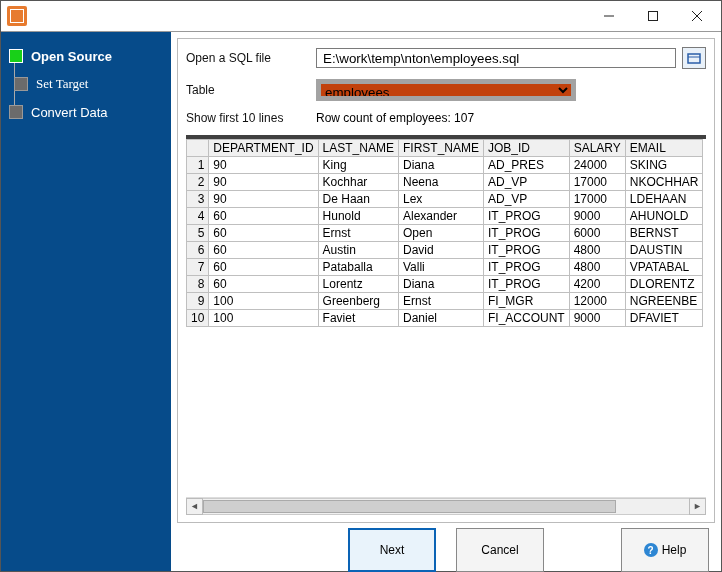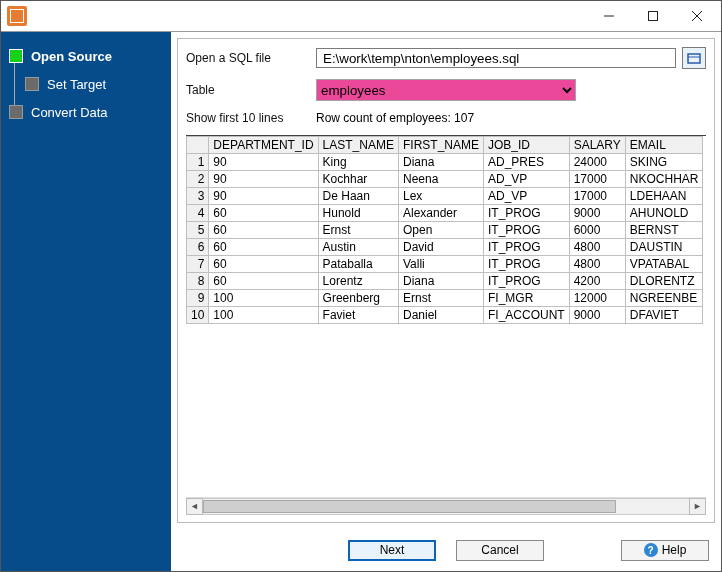--- a/index.html
+++ b/index.html
@@ -6,46 +6,46 @@
   html, body { margin: 0; padding: 0; font-family: "Segoe UI", Tahoma, sans-serif; font-size: 12px; background: #fff; }
   .window { width: 722px; height: 572px; border: 1px solid #555; display: flex; flex-direction: column; background: #fff; }
   .titlebar { height: 30px; display: flex; align-items: center; justify-content: space-between; padding: 0 2px 0 6px; }
   .titlebar .appicon { width: 20px; height: 20px; background: #e77b2f; border-radius: 2px; position: relative; }
   .titlebar .appicon::before { content: ""; position: absolute; inset: 3px; border: 1px solid #fff; }
   .winbtns { display: flex; gap: 0; }
   .winbtn { width: 44px; height: 28px; display: flex; align-items: center; justify-content: center; color: #222; }
   .body { flex: 1; display: flex; min-height: 0; border-top: 1px solid #999; }
   .side { width: 170px; background: #064b8a; color: #fff; padding-top: 10px; position: relative; }
   .step { display: flex; align-items: center; height: 28px; padding-left: 8px; font-size: 13px; position: relative; }
-  .sub { padding-left: 24px; }
+  .sub { padding-left: 13px; font-family: Liberation Serif, serif; }
   .stepbox { width: 14px; height: 14px; background: #6b6b6b; border: 1px solid #999; margin-right: 8px; flex: 0 0 14px; }
   .stepbox.active { background: #18d018; border-color: #fff; }
   .step.active { font-weight: bold; }
   .vline { position: absolute; left: 13px; top: 24px; width: 0; height: 60px; border-left: 1px solid #aaa; }
   .main { flex: 1; display: flex; flex-direction: column; min-width: 0; }
   .content { flex: 1; margin: 6px; border: 1px solid #bbb; padding: 8px 8px 8px 8px; display: flex; flex-direction: column; min-height: 0; }
   .row { display: flex; align-items: center; margin-bottom: 10px; }
   .lbl { width: 130px; color: #111; }
   .pathrow input { flex: 1; height: 20px; border: 1px solid #7a7a7a; padding: 0 6px; min-width: 0; }
   .browse { width: 24px; height: 22px; margin-left: 6px; border: 1px solid #7a7a7a; background: #e9f1f9; display: flex; align-items: center; justify-content: center; }
-  select { width: 260px; height: 22px; border: 1px solid #a3a3a3; background: #ec4899; }
+  select { width: 260px; height: 22px; border: 5px solid #a3a3a3; background: #c2410c; }
   .countrow { justify-content: flex-start; }
   .countrow .lbl { width: 130px; }
-  .tablewrap { flex: 1; overflow: auto; border-top: 1px solid #404040; min-height: 0; }
+  .tablewrap { flex: 1; overflow: auto; border-top: 4px solid #404040; min-height: 0; }
   table { border-collapse: collapse; font-size: 12px; }
   th, td { border: 1px solid #bfbfbf; padding: 1px 4px; text-align: left; white-space: nowrap; background: #fff; }
   th { background: #f0f0f0; font-weight: normal; }
   th.rownumh { width: 22px; }
   td.rownum { text-align: right; background: #f0f0f0; width: 22px; }
   .hscroll { height: 17px; display: flex; align-items: center; background: #fff; border-top: 1px solid #ddd; }
   .hscroll .arrow { width: 17px; height: 17px; border: 1px solid #bbb; background: #f0f0f0; display: flex; align-items: center; justify-content: center; font-size: 9px; color: #555; }
   .hscroll .track { flex: 1; height: 17px; background: #f0f0f0; border-top: 1px solid #ccc; border-bottom: 1px solid #ccc; position: relative; }
   .hscroll .thumb { position: absolute; left: 0; top: 1px; bottom: 1px; width: 85%; background: #cfcfcf; border: 1px solid #aaa; }
   .footer { height: 42px; display: flex; align-items: center; justify-content: center; gap: 20px; padding: 0 12px; position: relative; }
-  .footer .btn { min-width: 88px; height: 21px; border: 1px solid #888; background: #f4f4f4; display: flex; align-items: center; justify-content: center; font-size: 12px; }
+  .footer .btn { min-width: 88px; height: 44px; border: 1px solid #888; background: #f4f4f4; display: flex; align-items: center; justify-content: center; font-size: 12px; }
   .footer .btn.primary { border: 2px solid #0a63b5; background: #e9f3fb; }
   .footer .help { position: absolute; right: 12px; display: flex; align-items: center; gap: 4px; }
   .helpicon { width: 14px; height: 14px; border-radius: 50%; background: #2d86d3; color: #fff; font-size: 10px; font-weight: bold; display: flex; align-items: center; justify-content: center; }
 </style>
 </head>
 <body>
 
 <div class="window">
   <div class="titlebar">
     <div class="appicon"></div>

